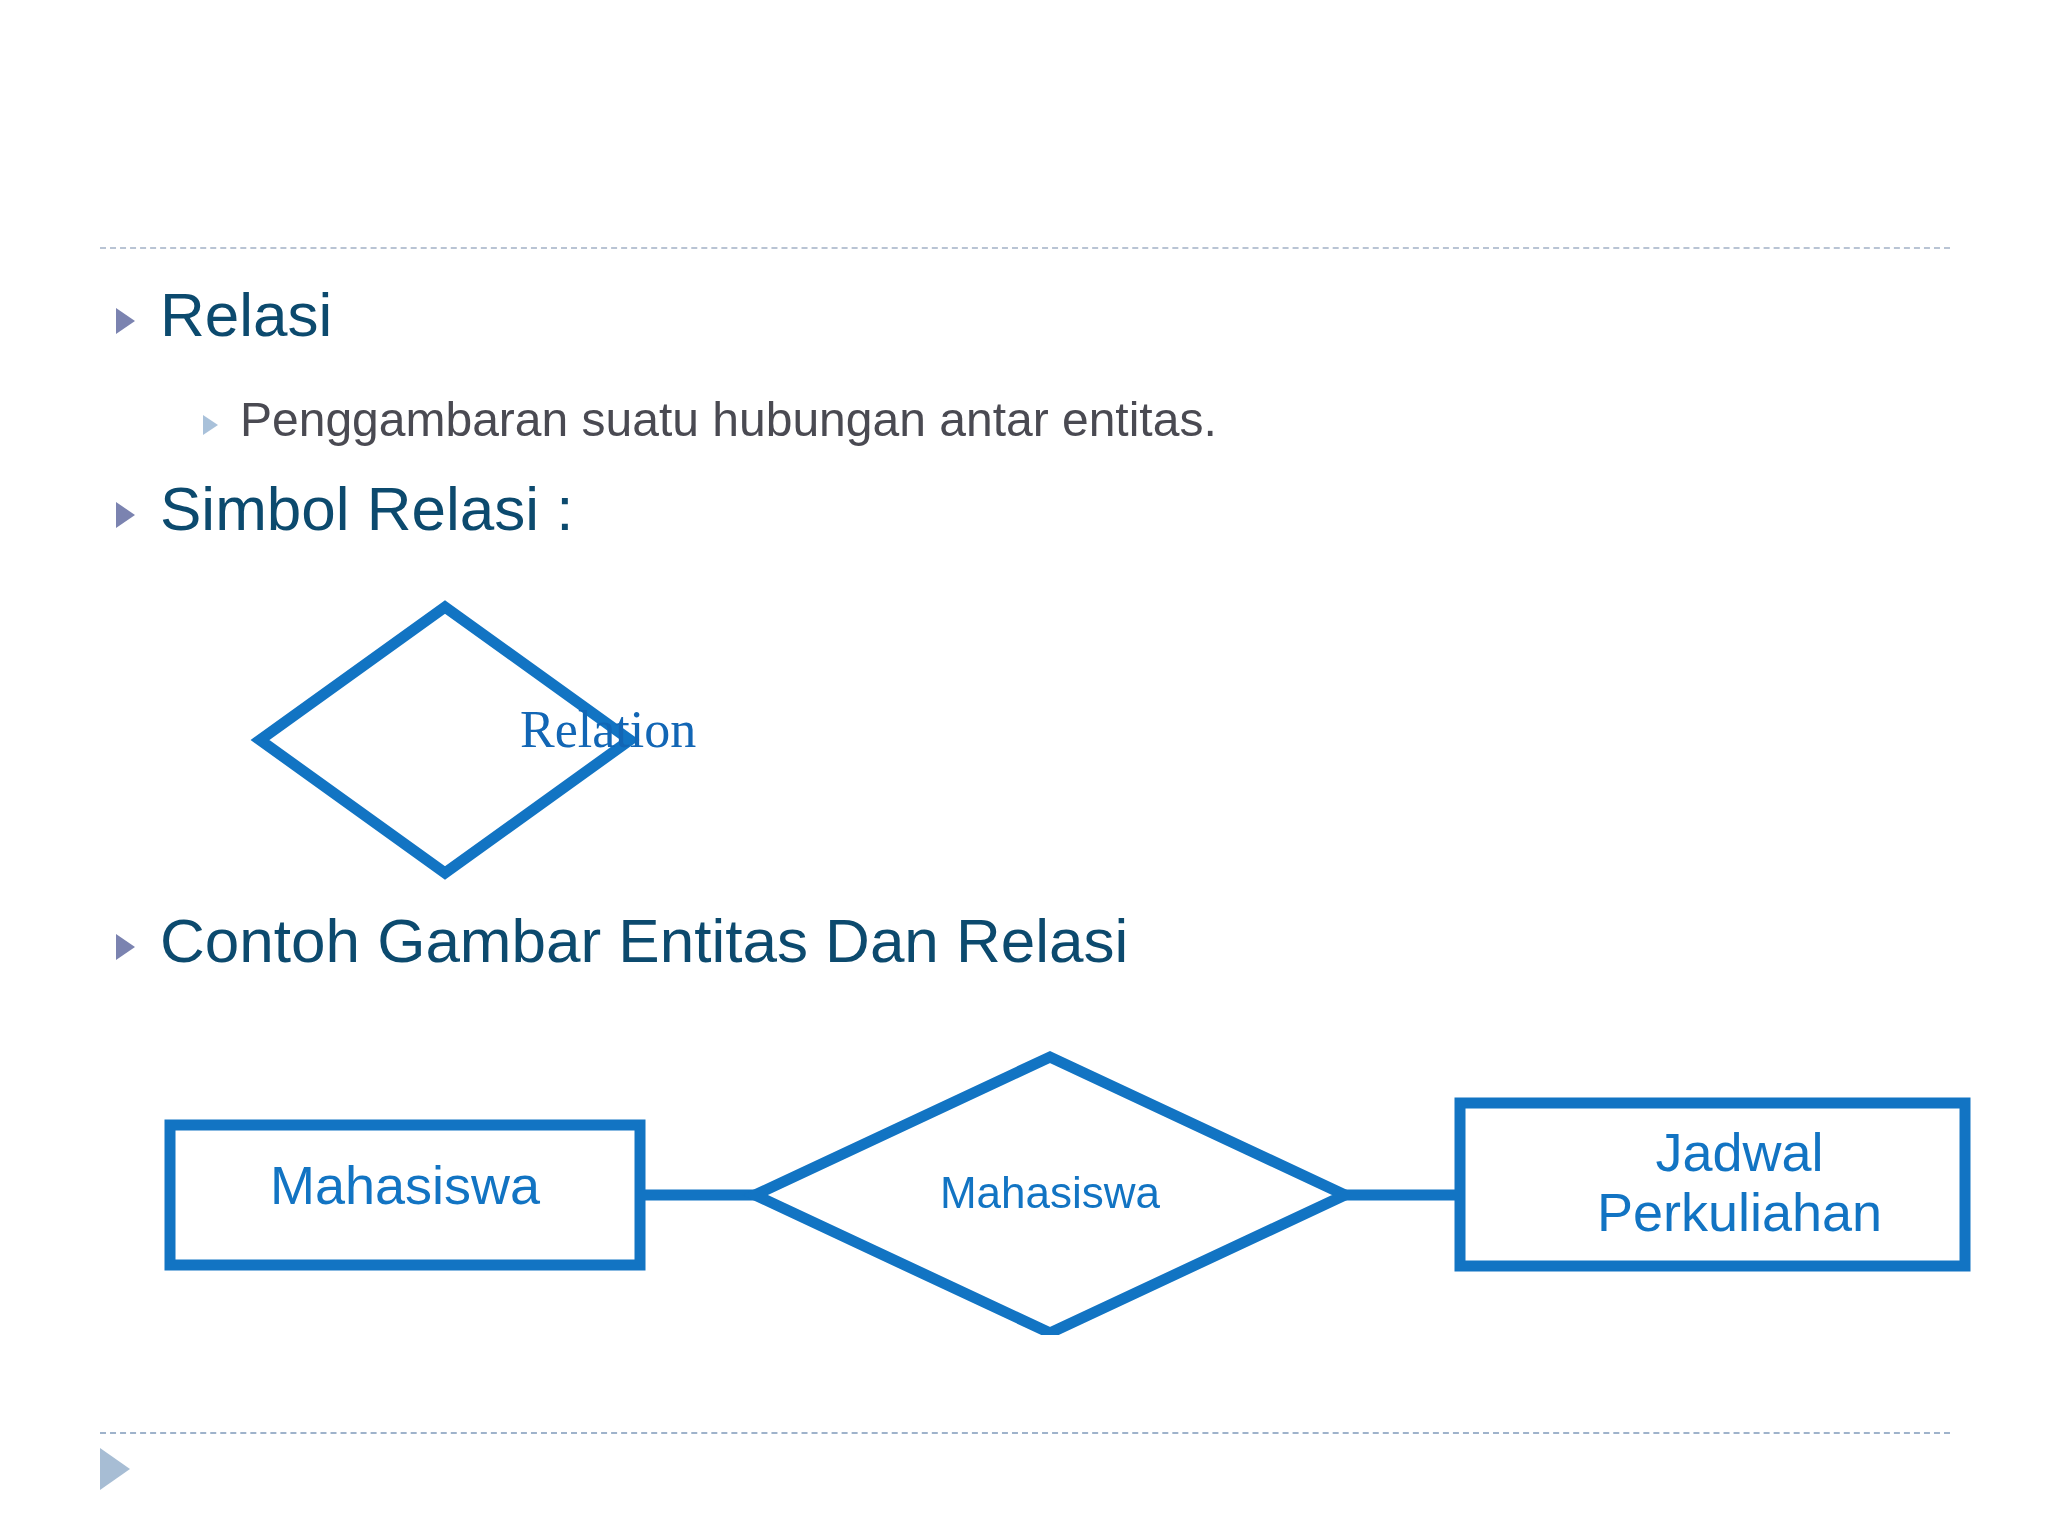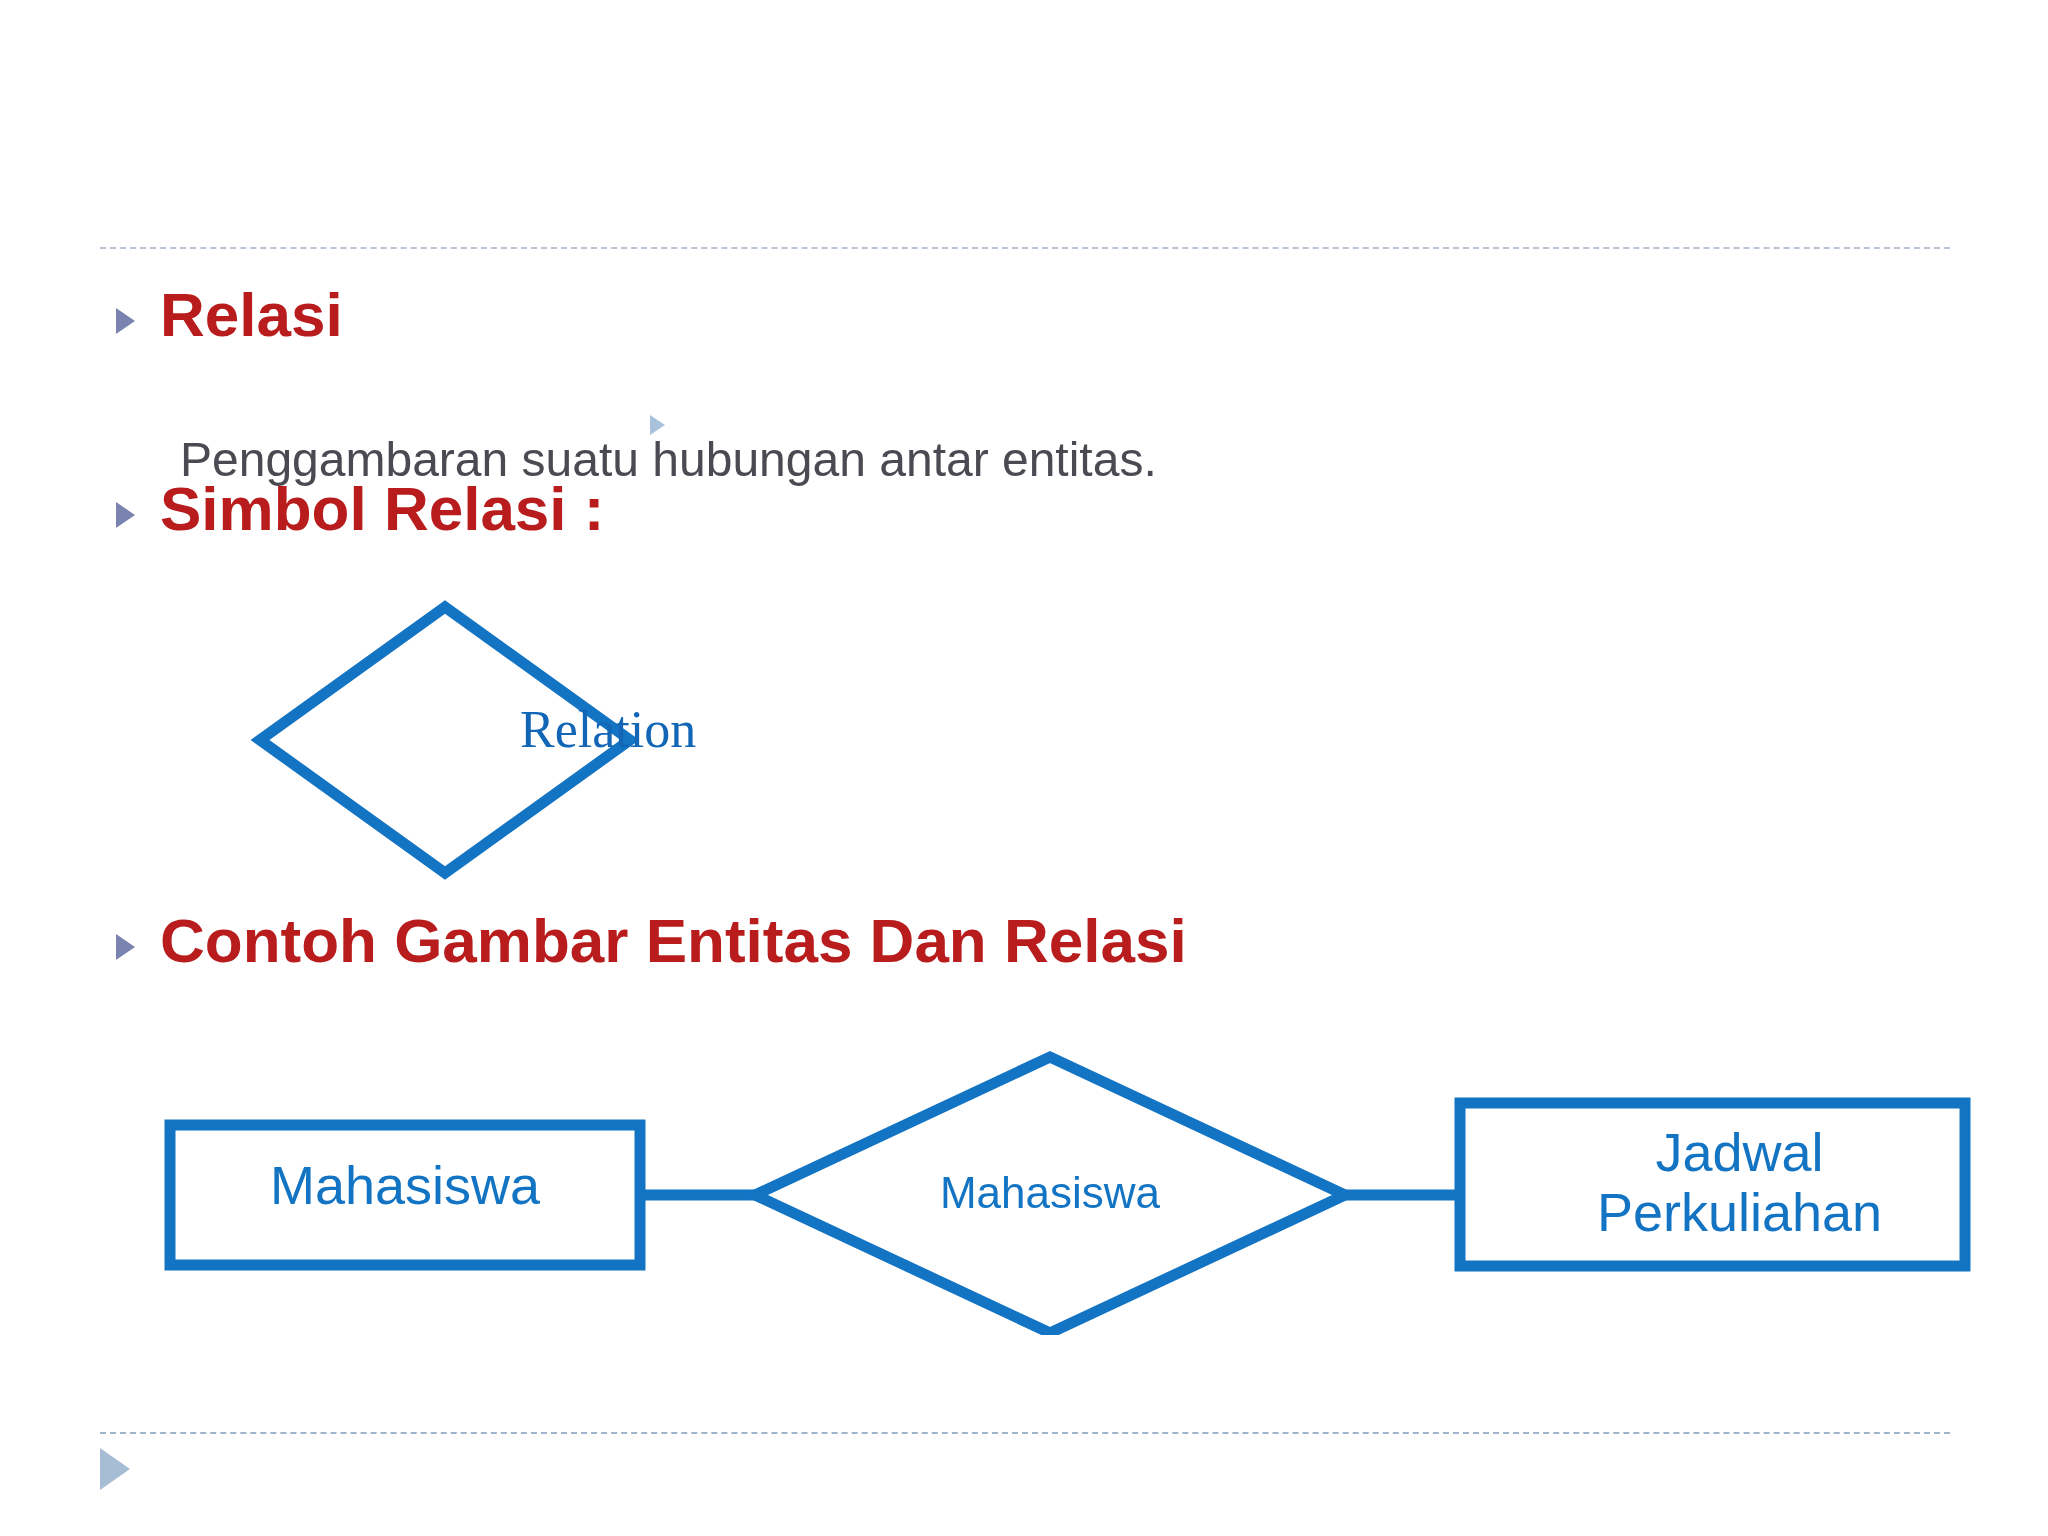--- a/index.html
+++ b/index.html
@@ -56,31 +56,29 @@
     border-left: 19px solid #7b83b0;
     border-top: 13px solid transparent;
     border-bottom: 13px solid transparent;
     margin-top: 26px;
     margin-right: 25px;
     flex: none;
   }
   .bullet-l1 .txt {
     font-size: 62px;
     line-height: 1.05;
-    color: #b91c1c;
-    white-space: nowrap;
-    font-weight: bold;
+    color: #0c4a6e;
+    white-space: nowrap;
   }
 
   .bullet-l2 {
     position: absolute;
     display: flex;
-    align-items: center;
-    left: 180px;
-    flex-direction: column;
+    align-items: flex-start;
+    left: 203px;
   }
   .bullet-l2 .tri {
     width: 0; height: 0;
     border-left: 15px solid #a9c1da;
     border-top: 10px solid transparent;
     border-bottom: 10px solid transparent;
     margin-top: 20px;
     margin-right: 22px;
     flex: none;
   }

